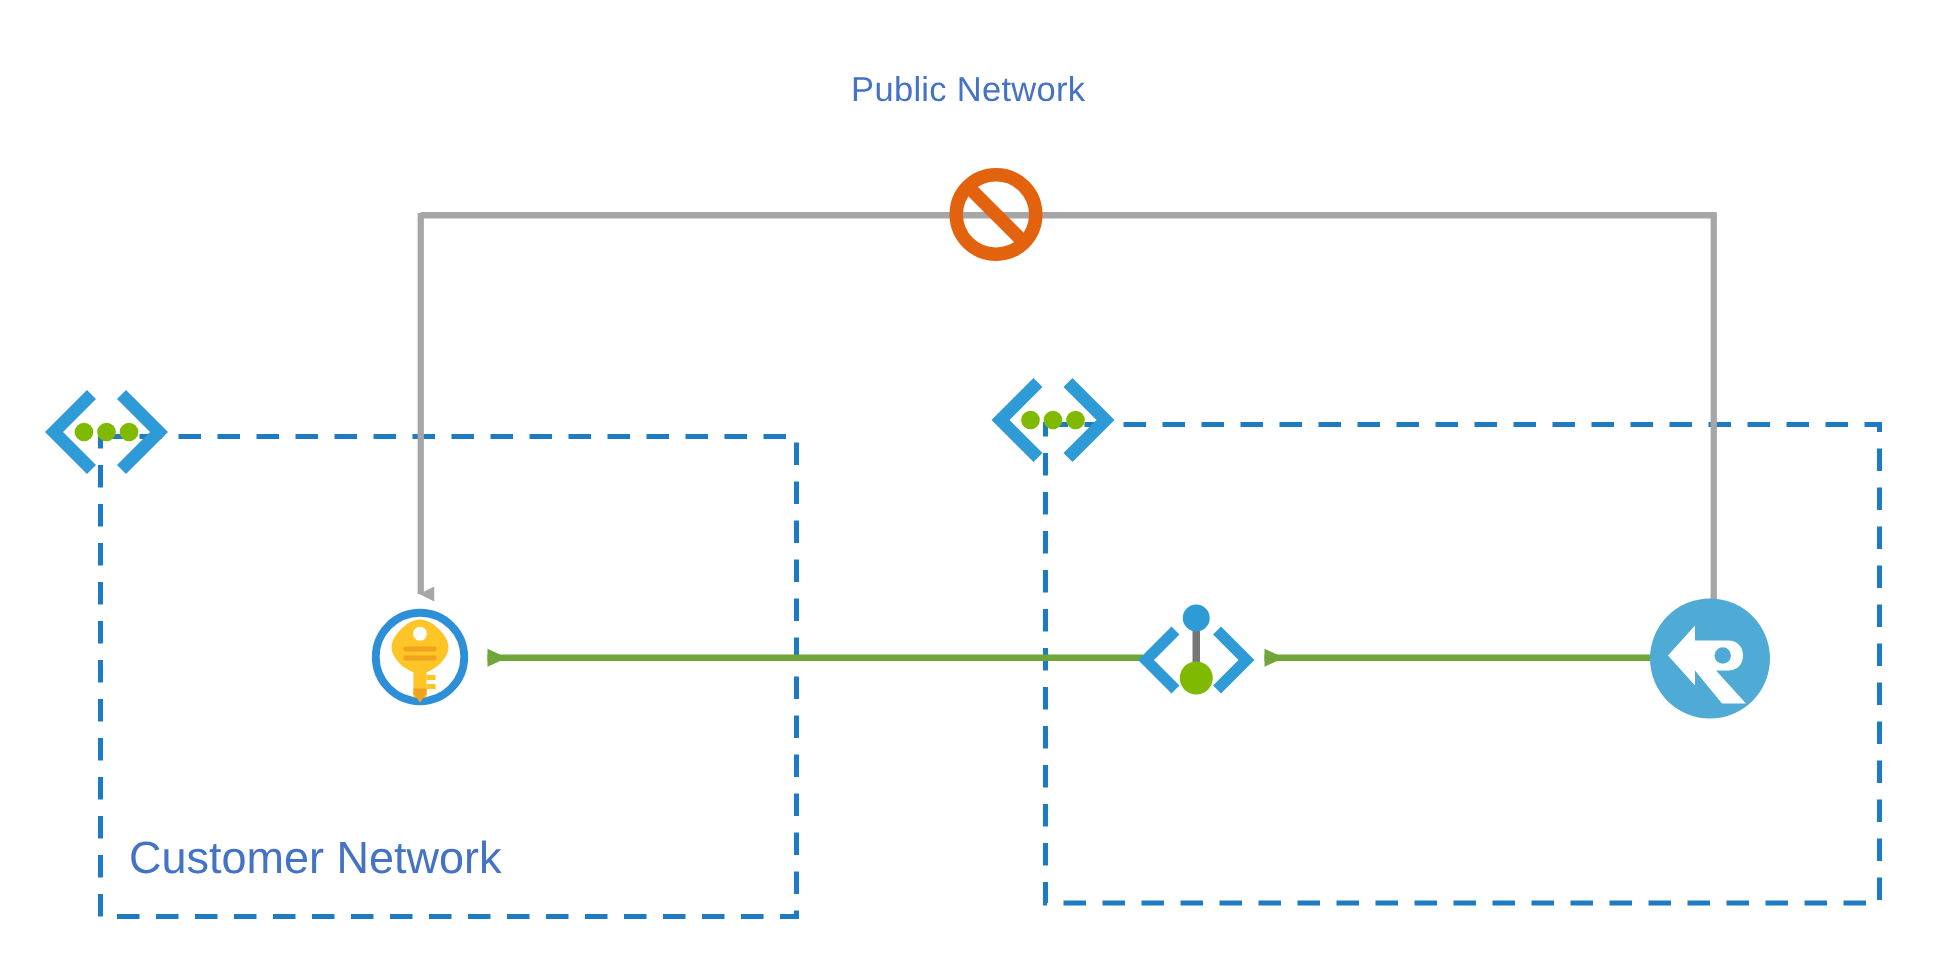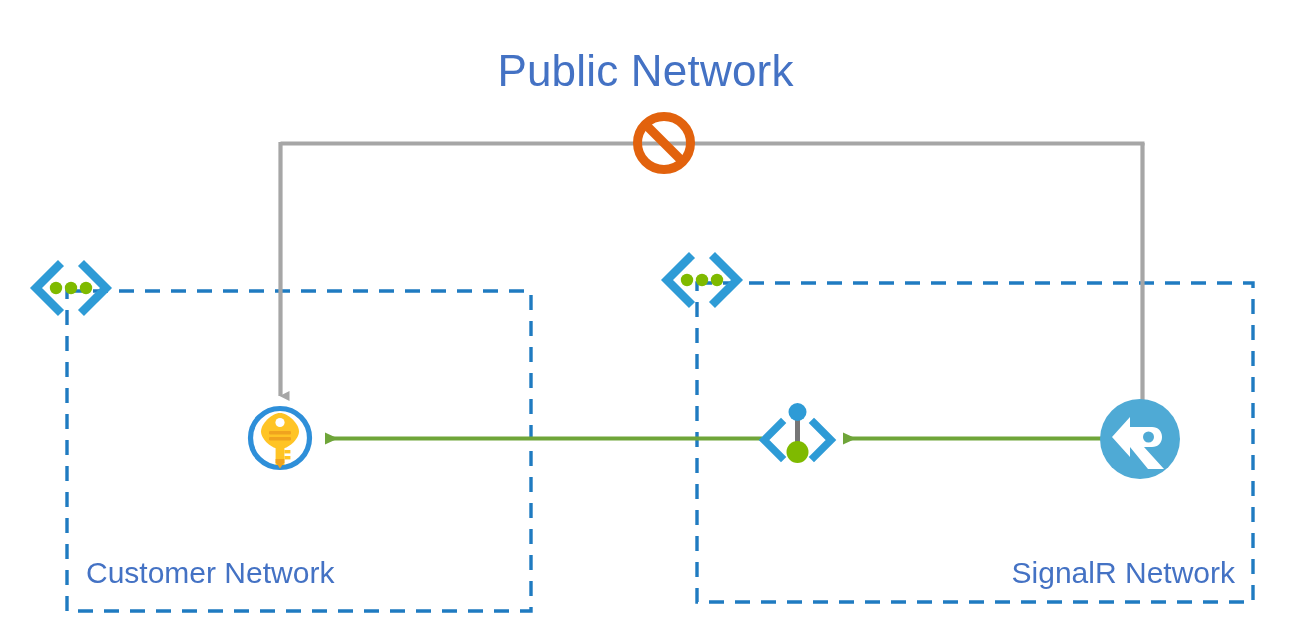--- a/index.html
+++ b/index.html
@@ -33,21 +33,21 @@
     font-weight: 400;
     white-space: nowrap;
     user-select: none;
     text-align: right;
   }
   #public-network-title {
     left: 0;
     right: 0;
     top: 46px;
     text-align: center;
-    font-size: 44px;
+    font-size: 23px;
     letter-spacing: 0.2px;
   }
   #customer-network-label {
     left: 86px;
     top: 556px;
     font-size: 30px;
   }
   #signalr-network-label {
     right: 56px;
     top: 556px;
@@ -144,15 +144,14 @@
     <g transform="translate(632,111)">
       <circle cx="32" cy="32" r="26.5" fill="none" stroke="#E2620D" stroke-width="9"></circle>
       <line x1="14" y1="14" x2="50" y2="50" stroke="#E2620D" stroke-width="9" stroke-linecap="butt"></line>
     </g>
   </svg>
 
   <div class="label-text" id="public-network-title">Public Network</div>
 
   <div class="label-text" id="customer-network-label">Customer Network</div>
 
-  <div class="label-text" id="signalr-network-label">SignalR Network</div>
 
 </div>
 
 </body></html>

